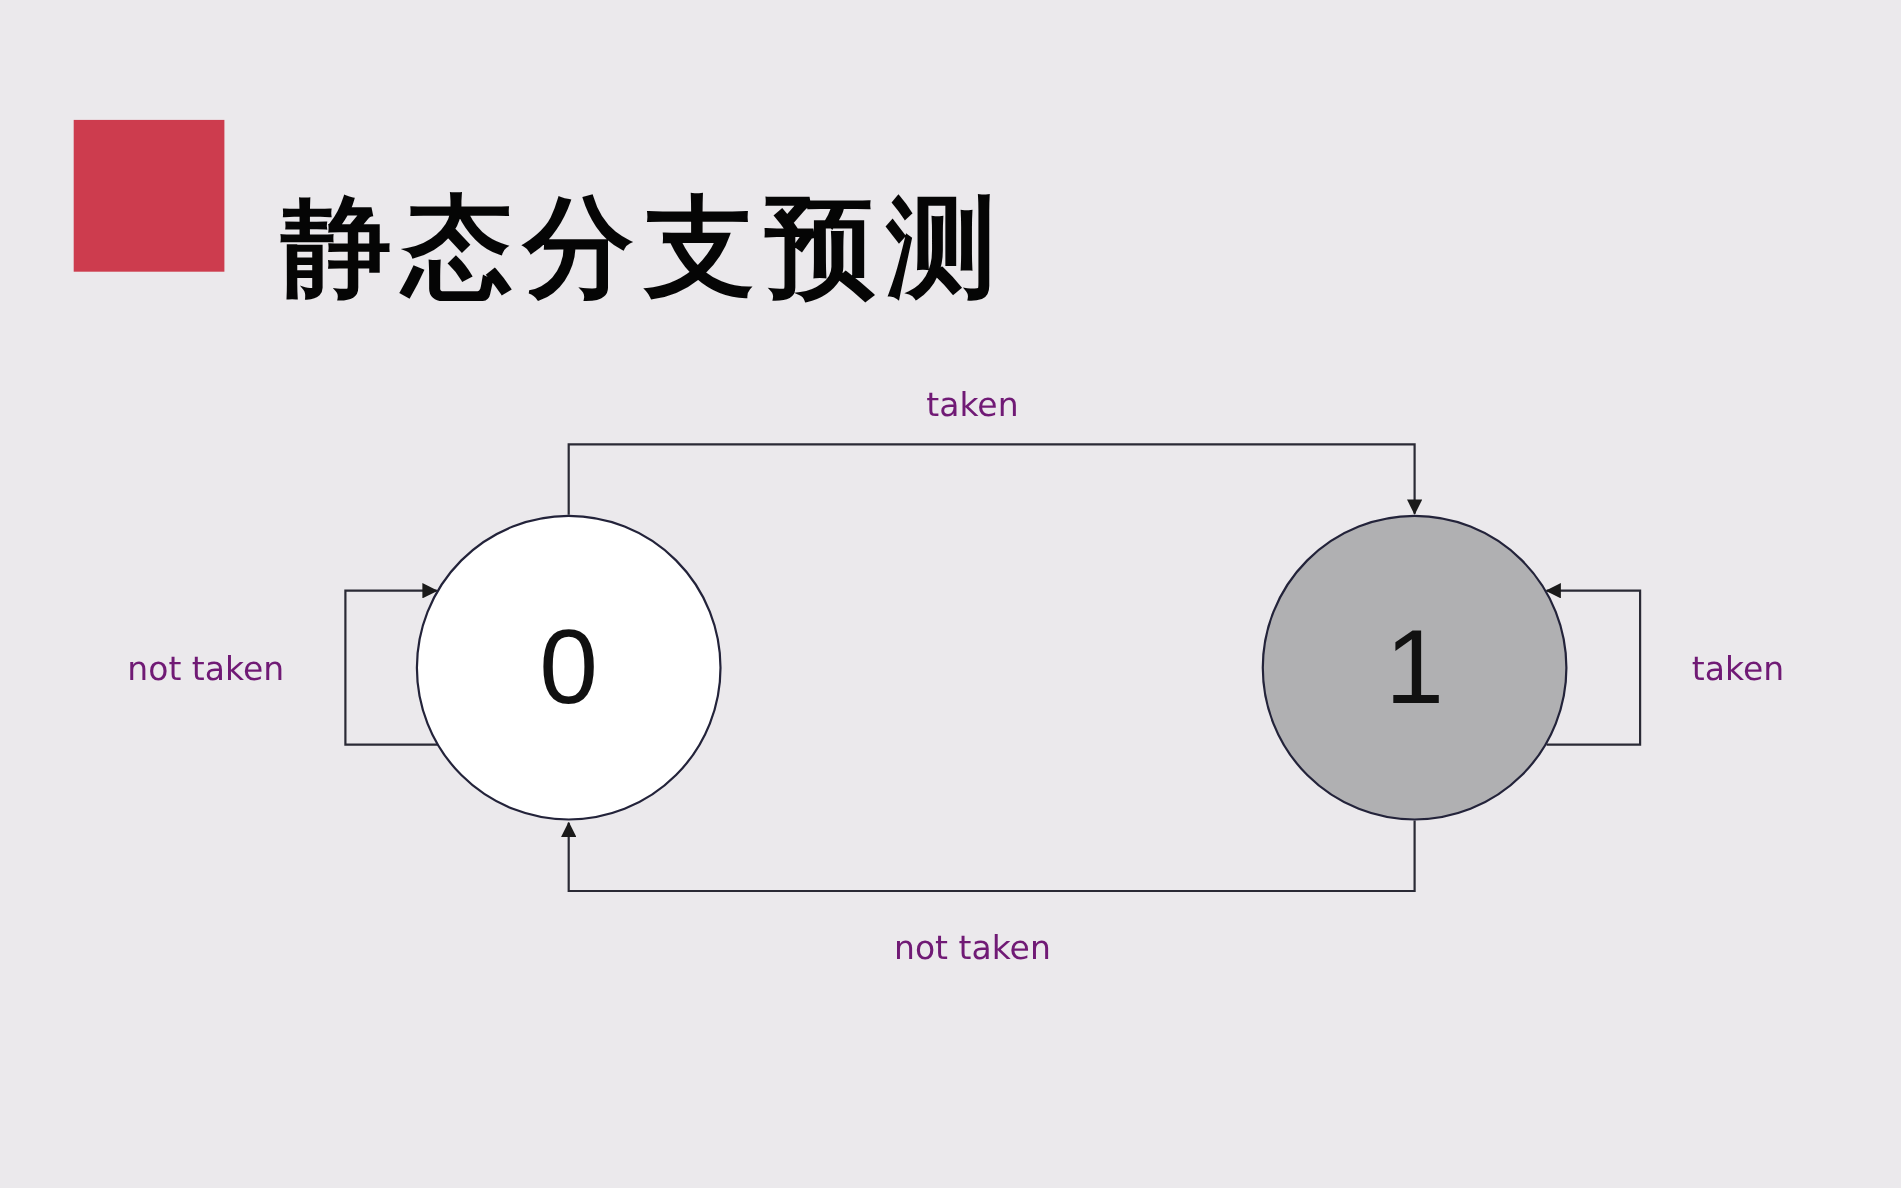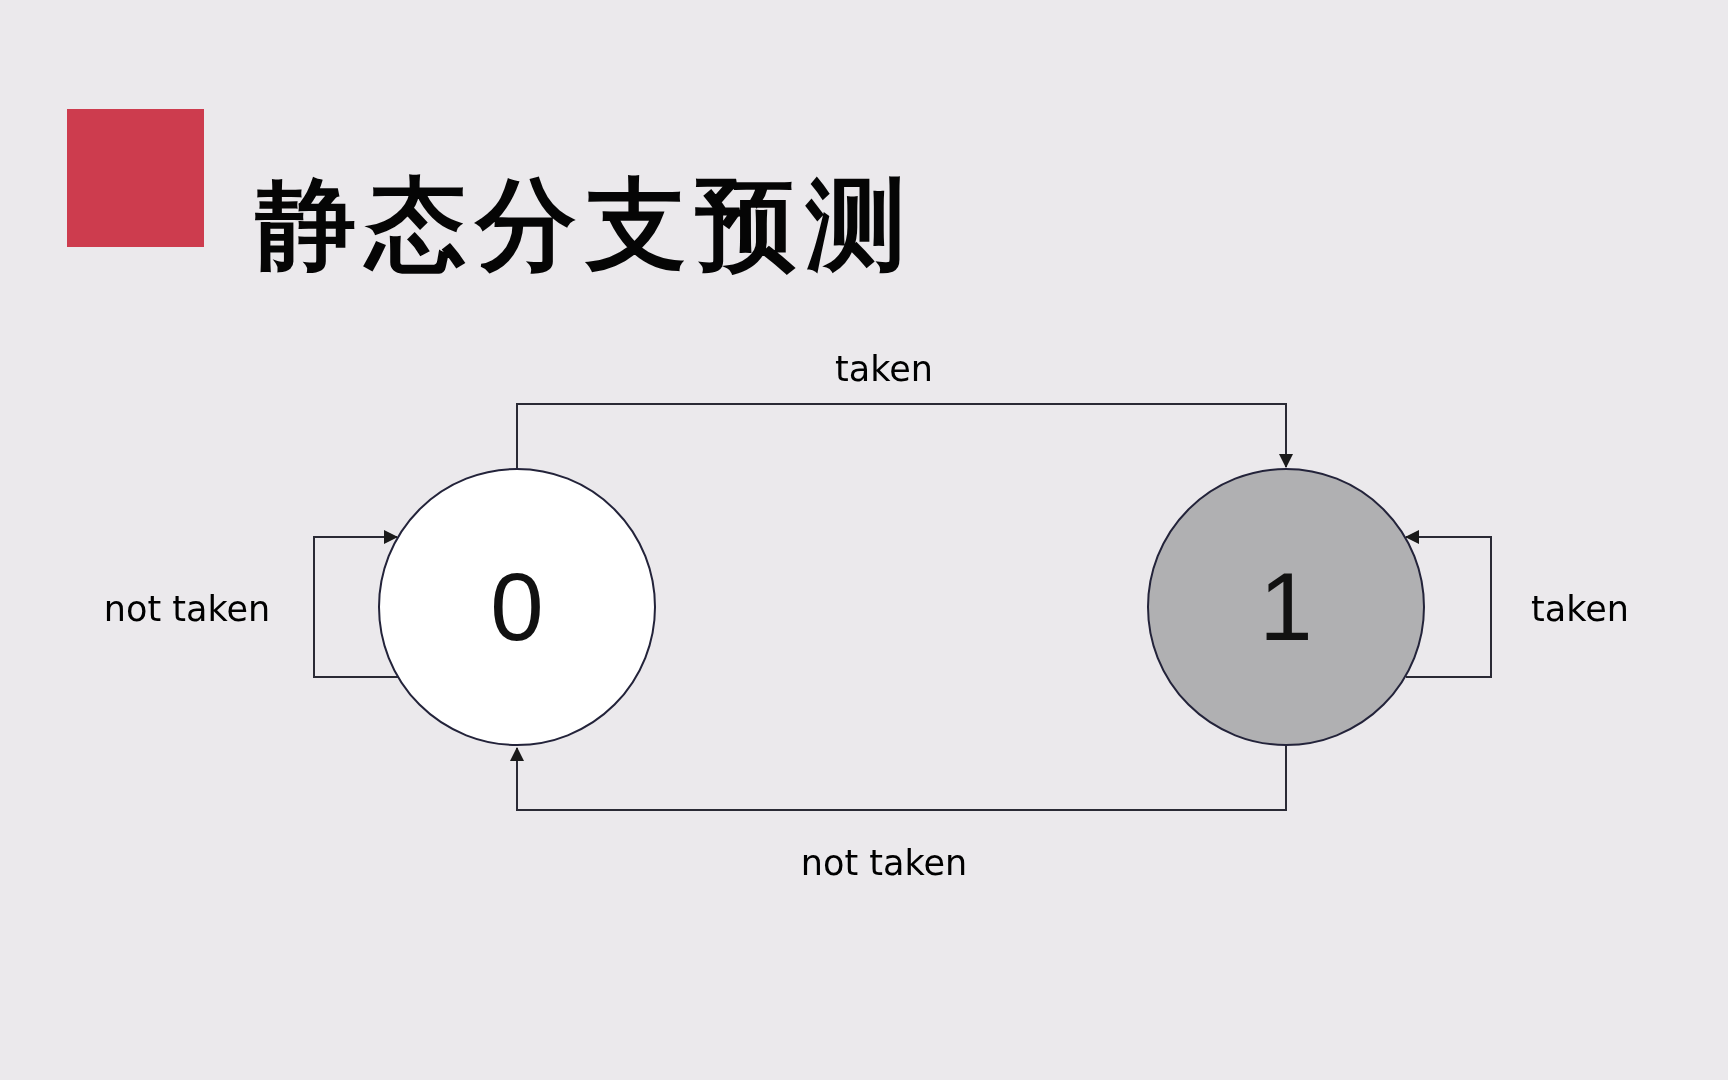--- a/index.html
+++ b/index.html
@@ -39,22 +39,22 @@
     svg.diagram {
       position: absolute;
       left: 0;
       top: 0;
       width: 1728px;
       height: 1080px;
     }
     .label {
       position: absolute;
       font-family: "DejaVu Sans", "Liberation Sans", sans-serif;
-      font-size: 35px;
-      color: #000000;
+      font-size: 30px;
+      color: #701a75;
       white-space: nowrap;
       line-height: 40px;
       transform: translateX(-50%);
     }
     .state-label {
       position: absolute;
       font-family: "Liberation Sans", "DejaVu Sans", sans-serif;
       font-size: 96px;
       color: #111111;
       line-height: 100px;

